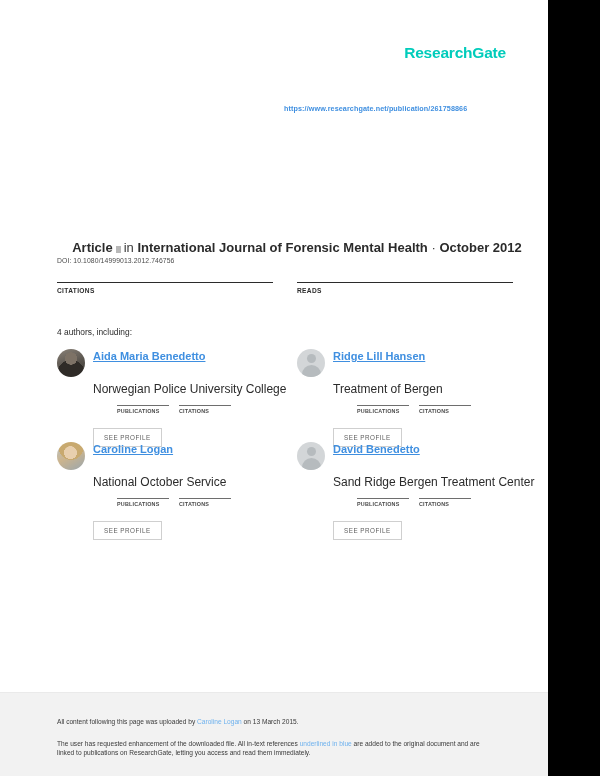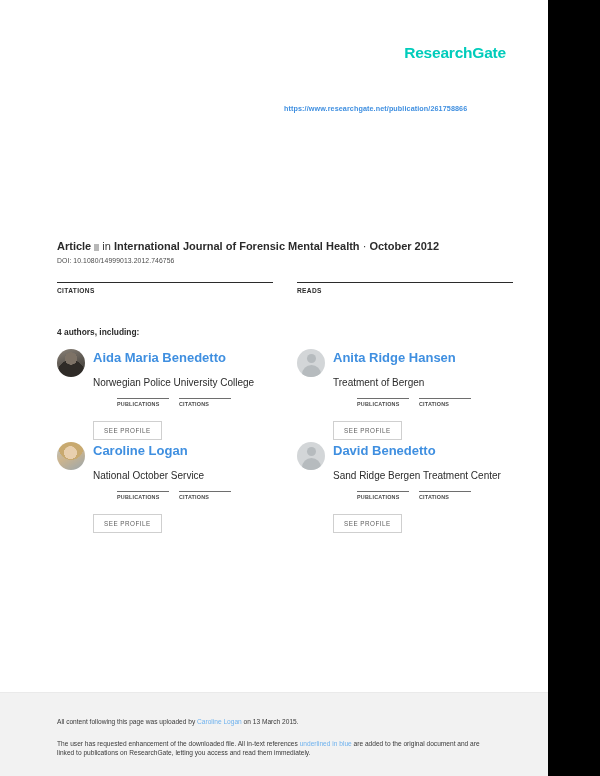--- a/index.html
+++ b/index.html
@@ -57,24 +57,25 @@
     color: #1a1a1a;
     line-height: 1.35;
   }
 
   
   .article-meta {
     position: absolute;
     top: 238px;
     left: 57px;
     width: 480px;
-    font-size: 11px;
+    font-size: 13px;
     color: #3a3a3a;
     line-height: 1.55;
     white-space: nowrap;
+    text-align: center;
   }
   .article-meta .label {
     font-weight: bold;
     color: #2b2b2b;
   }
   .doc-icon {
     display: inline-block;
     width: 5px;
     height: 7px;
     background: #b8b8b8;
@@ -125,21 +126,20 @@
     min-height: 12px;
   }
 
   
   .authors-heading {
     position: absolute;
     top: 327px;
     left: 57px;
     font-size: 8.4px;
     color: #2b2b2b;
-    font-weight: bold;
   }
 
   .authors-grid {
     position: absolute;
     top: 349px;
     left: 57px;
     width: 480px;
     display: grid;
     grid-template-columns: 240px 240px;
     grid-auto-rows: 93px;
@@ -189,29 +189,30 @@
       radial-gradient(circle at 48% 38%, #e8cfae 0 28%, rgba(0,0,0,0) 29%),
       radial-gradient(circle at 50% 20%, #c8a96f 0 46%, rgba(0,0,0,0) 47%),
       linear-gradient(150deg, #b9c4cc 0%, #cbb48e 48%, #9aa6ae 100%);
   }
 
   .author-info {
     padding-top: 1px;
     min-width: 0;
   }
   .author-name {
-    font-size: 13px;
+    font-size: 11px;
     font-weight: bold;
     color: #3f8fe0;
     line-height: 1.25;
     white-space: nowrap;
+    text-decoration: underline;
   }
   .author-affil {
-    margin-top: 11px;
-    font-size: 10px;
+    margin-top: 18px;
+    font-size: 12px;
     color: #2b2b2b;
     line-height: 1.25;
     white-space: nowrap;
   }
   .author-stats {
     margin-top: 8px;
     display: flex;
     gap: 10px;
     padding-left: 24px;
   }
@@ -325,21 +326,21 @@
             <div class="astat-value"></div>
           </div>
         </div>
         <div class="see-profile">SEE PROFILE</div>
       </div>
     </div>
 
     <div class="author">
       <div class="avatar placeholder"></div>
       <div class="author-info">
-        <div class="author-name">Anita Ridge Hansen</div>
+        <div class="author-name">Ridge Lill Hansen</div>
         <div class="author-affil">Treatment of Bergen</div>
         <div class="author-stats">
           <div class="astat">
             <div class="astat-rule"></div>
             <div class="astat-label">PUBLICATIONS</div>
             <div class="astat-value"></div>
           </div>
           <div class="astat">
             <div class="astat-rule"></div>
             <div class="astat-label">CITATIONS</div>

